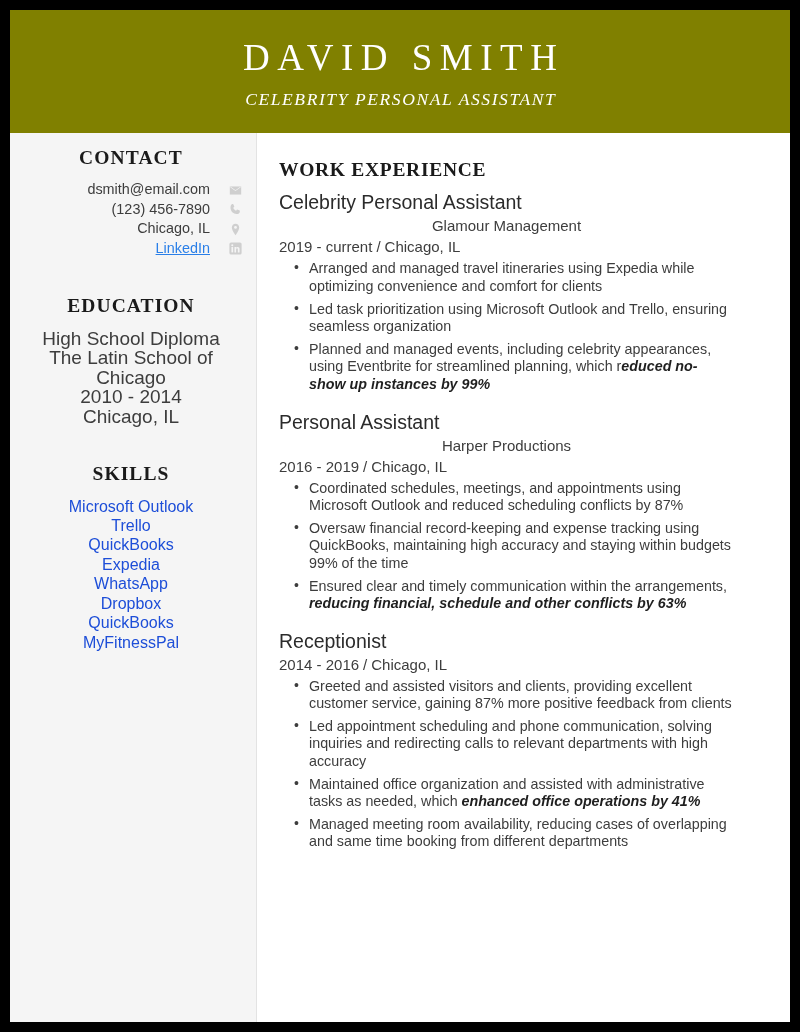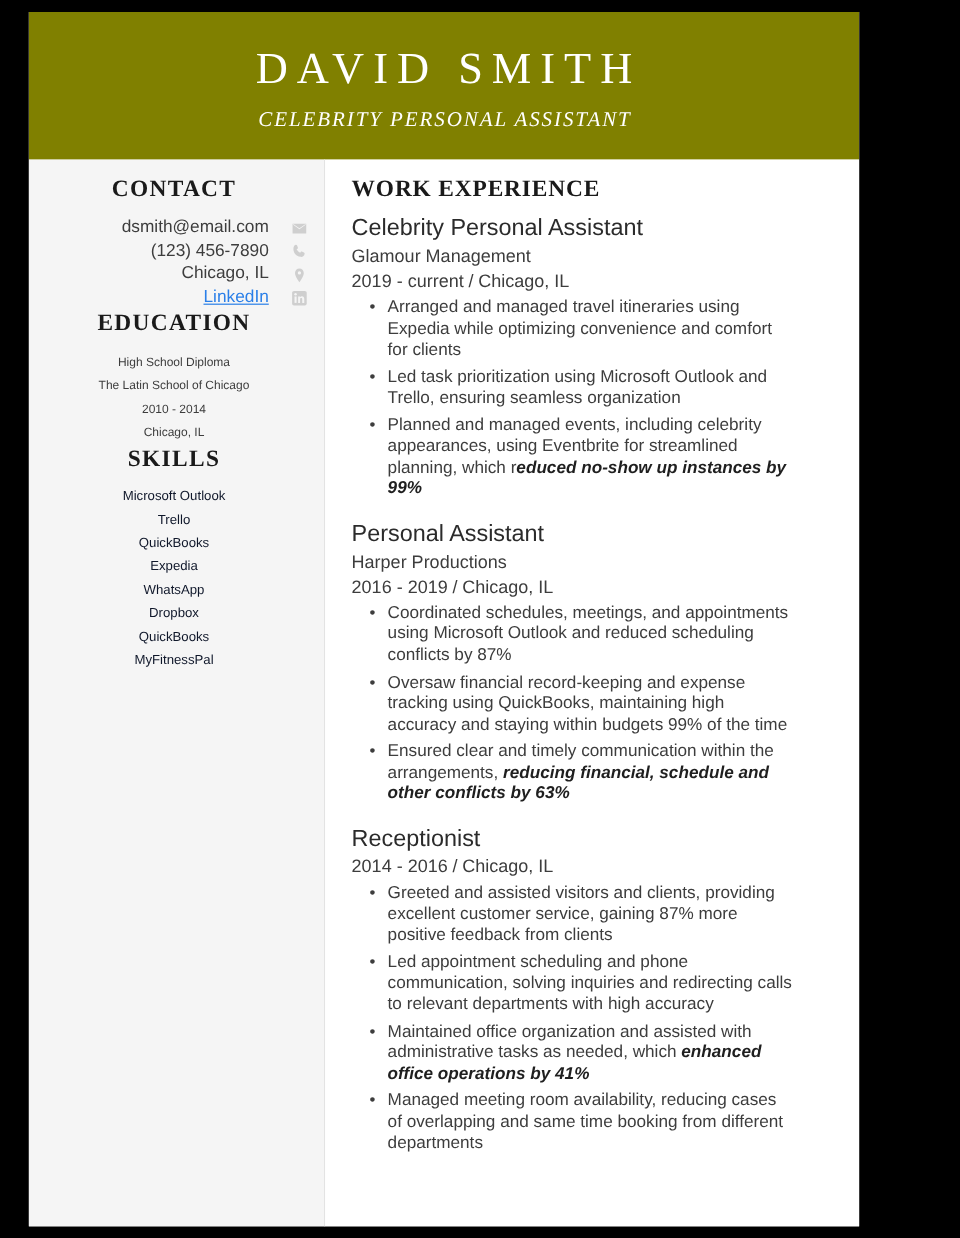--- a/index.html
+++ b/index.html
@@ -9,23 +9,23 @@
   }
   body {
     width: 800px;
     height: 1032px;
     overflow: hidden;
     font-family: "Liberation Sans", sans-serif;
   }
 
   .page-frame {
     position: absolute;
-    left: 24px;
+    left: 10px;
     top: 10px;
-    width: 692px;
+    width: 780px;
     height: 1012px;
     background: #ffffff;
     overflow: hidden;
   }
 
   
   .header-band {
     height: 123px;
     background: #808000;
     display: flex;
@@ -68,52 +68,53 @@
     border-right: 1px solid #e3e3e3;
     box-sizing: border-box;
     padding: 13px 14px 0 10px;
     text-align: center;
   }
   .main {
     flex: 1 1 auto;
     background: #ffffff;
     box-sizing: border-box;
     padding: 13px 56px 0 22px;
+    margin-top: 12px;
   }
 
   
   .side-heading {
     font-family: "Liberation Serif", serif;
     font-weight: bold;
     font-size: 19.5px;
     letter-spacing: 1.1px;
     color: #1a1a1a;
     margin: 0 0 11px 0;
     line-height: 1.2;
   }
-  .side-heading.gap { }
+  .side-heading.gap { margin-top: 36px; }
 
   .side-line {
     font-size: 14.4px;
     color: #3d3d3d;
     line-height: 19.5px;
     display: flex;
     align-items: center;
     justify-content: flex-end;
     gap: 19px;
     white-space: nowrap;
   }
   .side-text-block {
-    font-size: 10px;
+    font-size: 19px;
     color: #3d3d3d;
     line-height: 19.5px;
   }
   .skill-item {
-    font-size: 11px;
-    color: #0f172a;
+    font-size: 16px;
+    color: #1d4ed8;
     line-height: 19.4px;
   }
   .link-blue {
     color: #2a7fe8;
     text-decoration: underline;
   }
 
   
   .ico {
     display: inline-block;
@@ -139,20 +140,21 @@
   .job-title {
     font-size: 19.5px;
     color: #2b2b2b;
     line-height: 25px;
     font-weight: 400;
   }
   .job-company {
     font-size: 15px;
     color: #3d3d3d;
     line-height: 21px;
+    text-align: center;
   }
   .job-meta {
     font-size: 15px;
     color: #3d3d3d;
     line-height: 21px;
     margin-bottom: 3px;
   }
   .job-meta .sep { padding: 0 4px; }
 
   ul.bullets {

